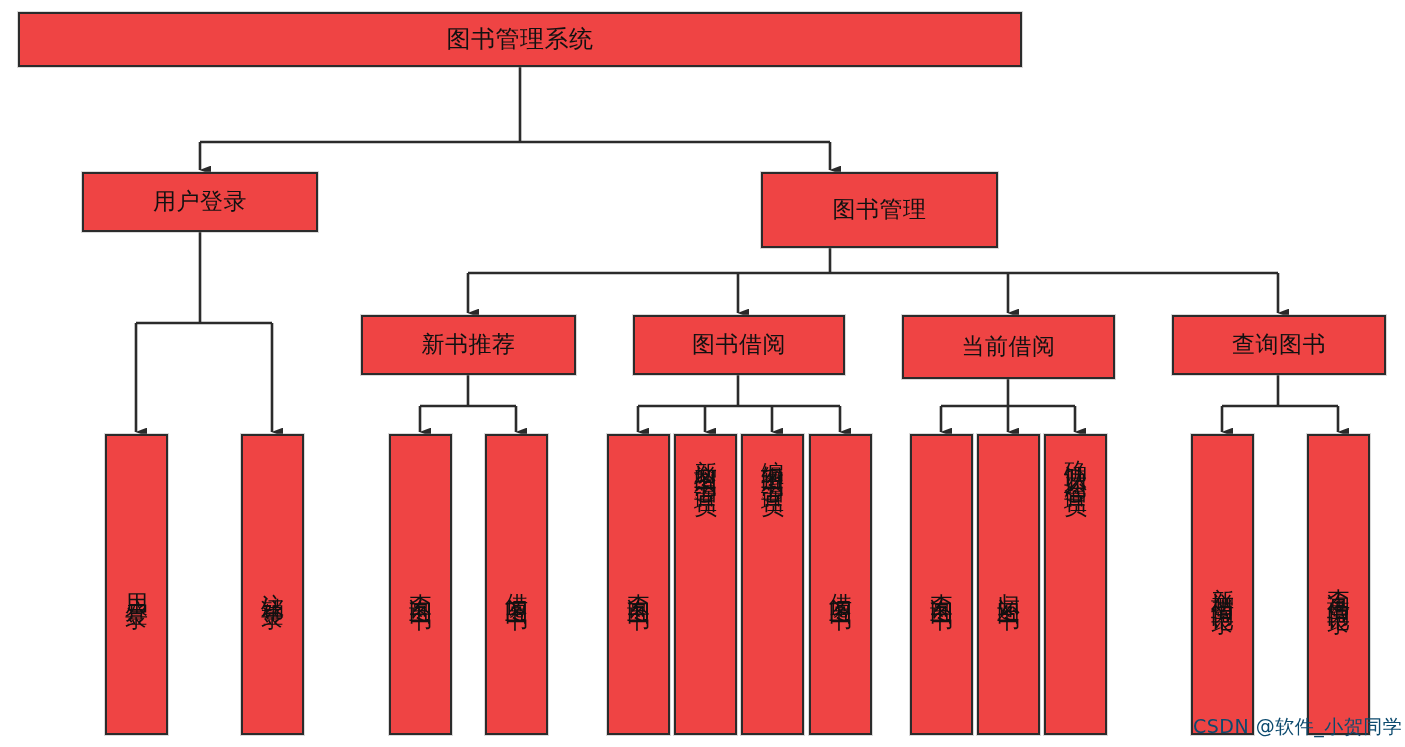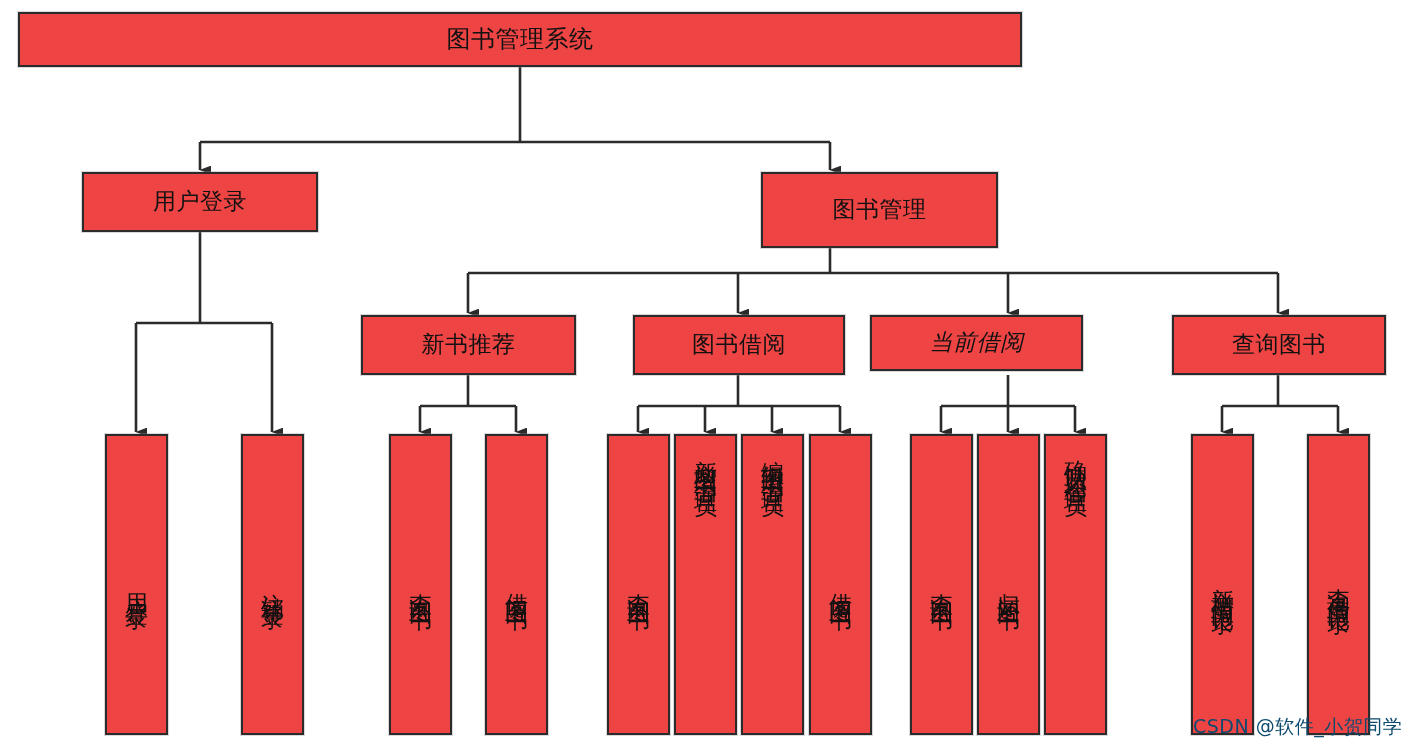--- a/index.html
+++ b/index.html
@@ -152,21 +152,21 @@
   </div>
 
   <div class="node horizontal" style="left:633px; top:315px; width:212px; height:60px;">
     <span class="node-label">图书借阅</span>
   </div>
 
   <div class="node horizontal" style="left:361px; top:315px; width:215px; height:60px;">
     <span class="node-label">新书推荐</span>
   </div>
 
-  <div class="node horizontal" style="left:870px; top:315px; width:213px; height:56px;font-style:italic;">
+  <div class="node horizontal" style="left:902px; top:315px; width:213px; height:64px;">
     <span class="node-label">当前借阅</span>
   </div>
 
   <div class="node horizontal" style="left:1172px; top:315px; width:214px; height:60px;">
     <span class="node-label">查询图书</span>
   </div>
 
   <div class="node vertical centered" style="left:105px; top:434px; width:63px; height:301px;">
     <span class="node-label">用户登录</span>
   </div>

